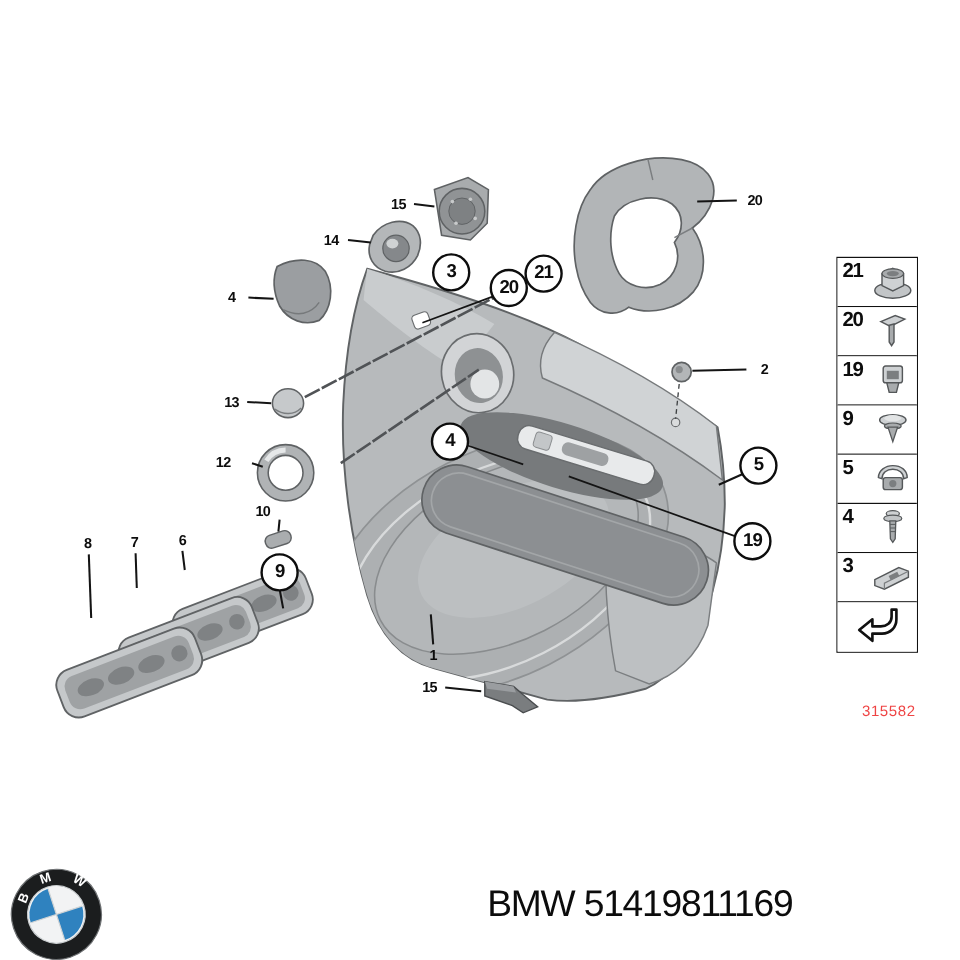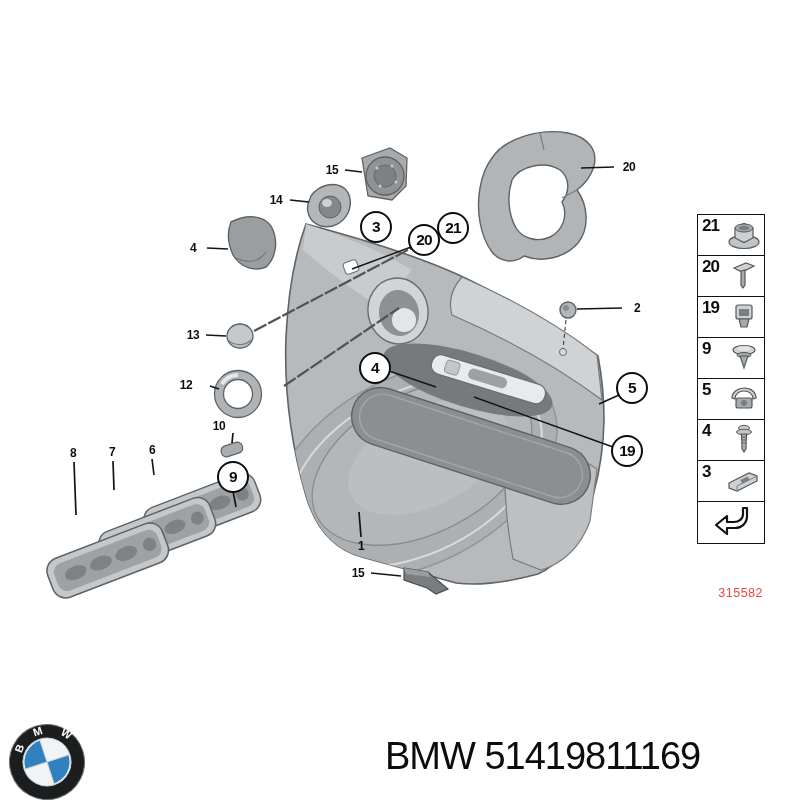--- a/index.html
+++ b/index.html
@@ -32,22 +32,22 @@
   .cell-num{
     position:absolute;left:4px;top:2px;font-weight:700;font-size:17px;
     color:#0d0d0d;letter-spacing:-1px;line-height:1;
   }
   .cell-icon{position:absolute;right:0px;top:3px;}
   #drawing-number{
     position:absolute;left:697px;top:586px;width:66px;text-align:right;
     font-size:12.5px;color:#ef4444;letter-spacing:.5px;
   }
   #part-number{
-    position:absolute;left:385px;top:737px;
-    font-size:38px;font-weight:400;color:#0c0c0c;letter-spacing:-1px;
+    position:absolute;left:406px;top:737px;
+    font-size:31px;font-weight:400;color:#0c0c0c;letter-spacing:-1px;
     white-space:nowrap;line-height:1;
   }
   #roundel{position:absolute;left:6px;top:722px;}
 </style>
 </head>
 <body>
 
 <div id="stage">
 
   <svg id="diagram-svg" width="800" height="800" viewBox="0 0 800 800">

